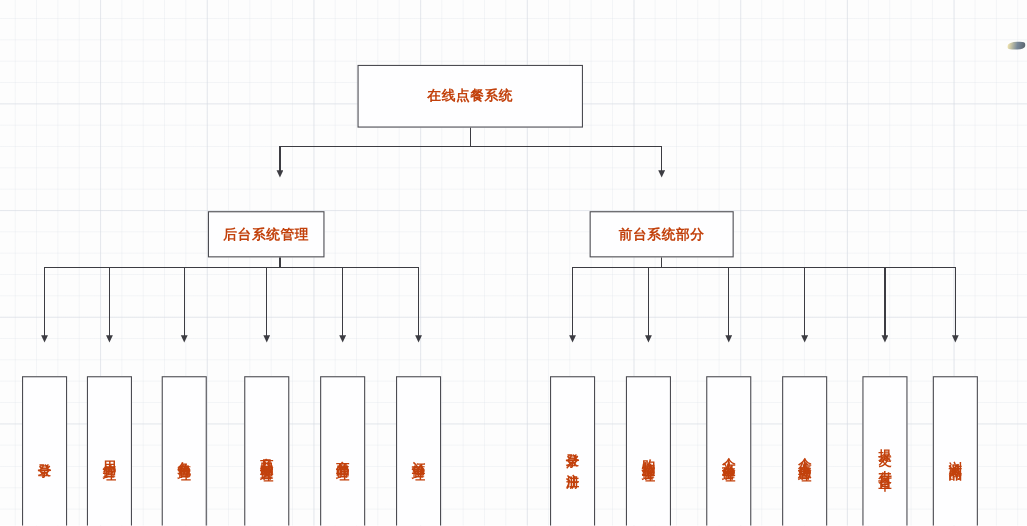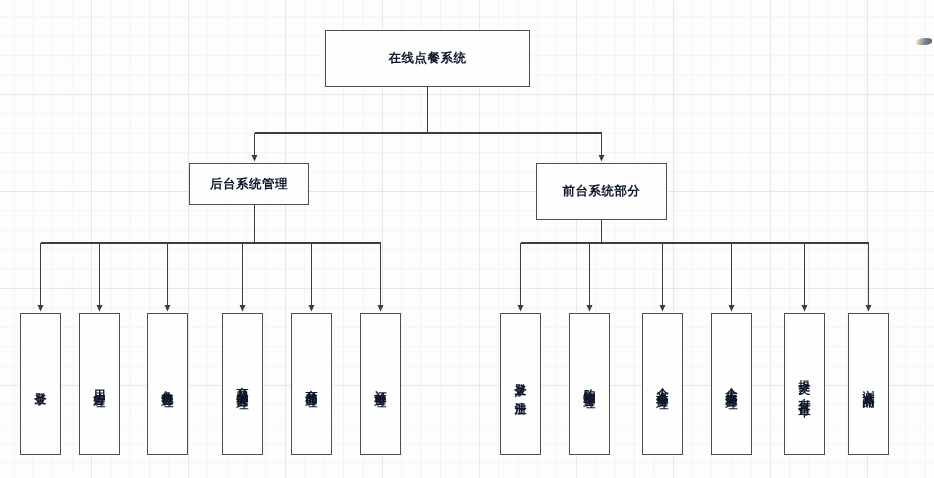--- a/index.html
+++ b/index.html
@@ -38,22 +38,23 @@
     pointer-events: none;
   }
   .node {
     position: absolute;
     box-sizing: border-box;
     background: #fefeff;
     border: 1.3px solid #4c4c52;
     display: flex;
     align-items: center;
     justify-content: center;
-    color: #0f172a;
+    color: #c2410c;
     text-align: center;
+    margin-top: 29px;
   }
   .node .label {
     display: block;
     line-height: 1.18;
     letter-spacing: 0.5px;
   }
   .node.horizontal .label {
     font-size: 12.5px;
     font-weight: 600;
   }
@@ -127,24 +128,24 @@
       <path d="M 731.5 243 L 731.5 308" marker-end="url(#arrowhead)"></path>
       <path d="M 804.5 243 L 804.5 308" marker-end="url(#arrowhead)"></path>
       <path d="M 868.5 243 L 868.5 308" marker-end="url(#arrowhead)"></path>
     </g>
   </svg>
 
   <div class="node horizontal" id="node-root" style="left: 325px; top: 30px; width: 205px; height: 57px;">
     <span class="label">在线点餐系统</span>
   </div>
 
-  <div class="node horizontal" id="node-backend" style="left: 189px; top: 163px; width: 120px; height: 42px;">
+  <div class="node horizontal" id="node-backend" style="left: 189px; top: 163px; width: 106px; height: 42px;">
     <span class="label">后台系统管理</span>
   </div>
-  <div class="node horizontal" id="node-frontend" style="left: 536px; top: 163px; width: 131px; height: 57px;">
+  <div class="node horizontal" id="node-frontend" style="left: 536px; top: 163px; width: 131px; height: 42px;">
     <span class="label">前台系统部分</span>
   </div>
 
   <div class="node vertical" id="leaf-b0" style="left: 20px; top: 313px; width: 41px; height: 142px;">
     <span class="label">登录</span>
   </div>
   <div class="node vertical" id="leaf-b1" style="left: 79px; top: 313px; width: 41px; height: 142px;">
     <span class="label">用户管理</span>
   </div>
   <div class="node vertical" id="leaf-b2" style="left: 147px; top: 313px; width: 41px; height: 142px;">

